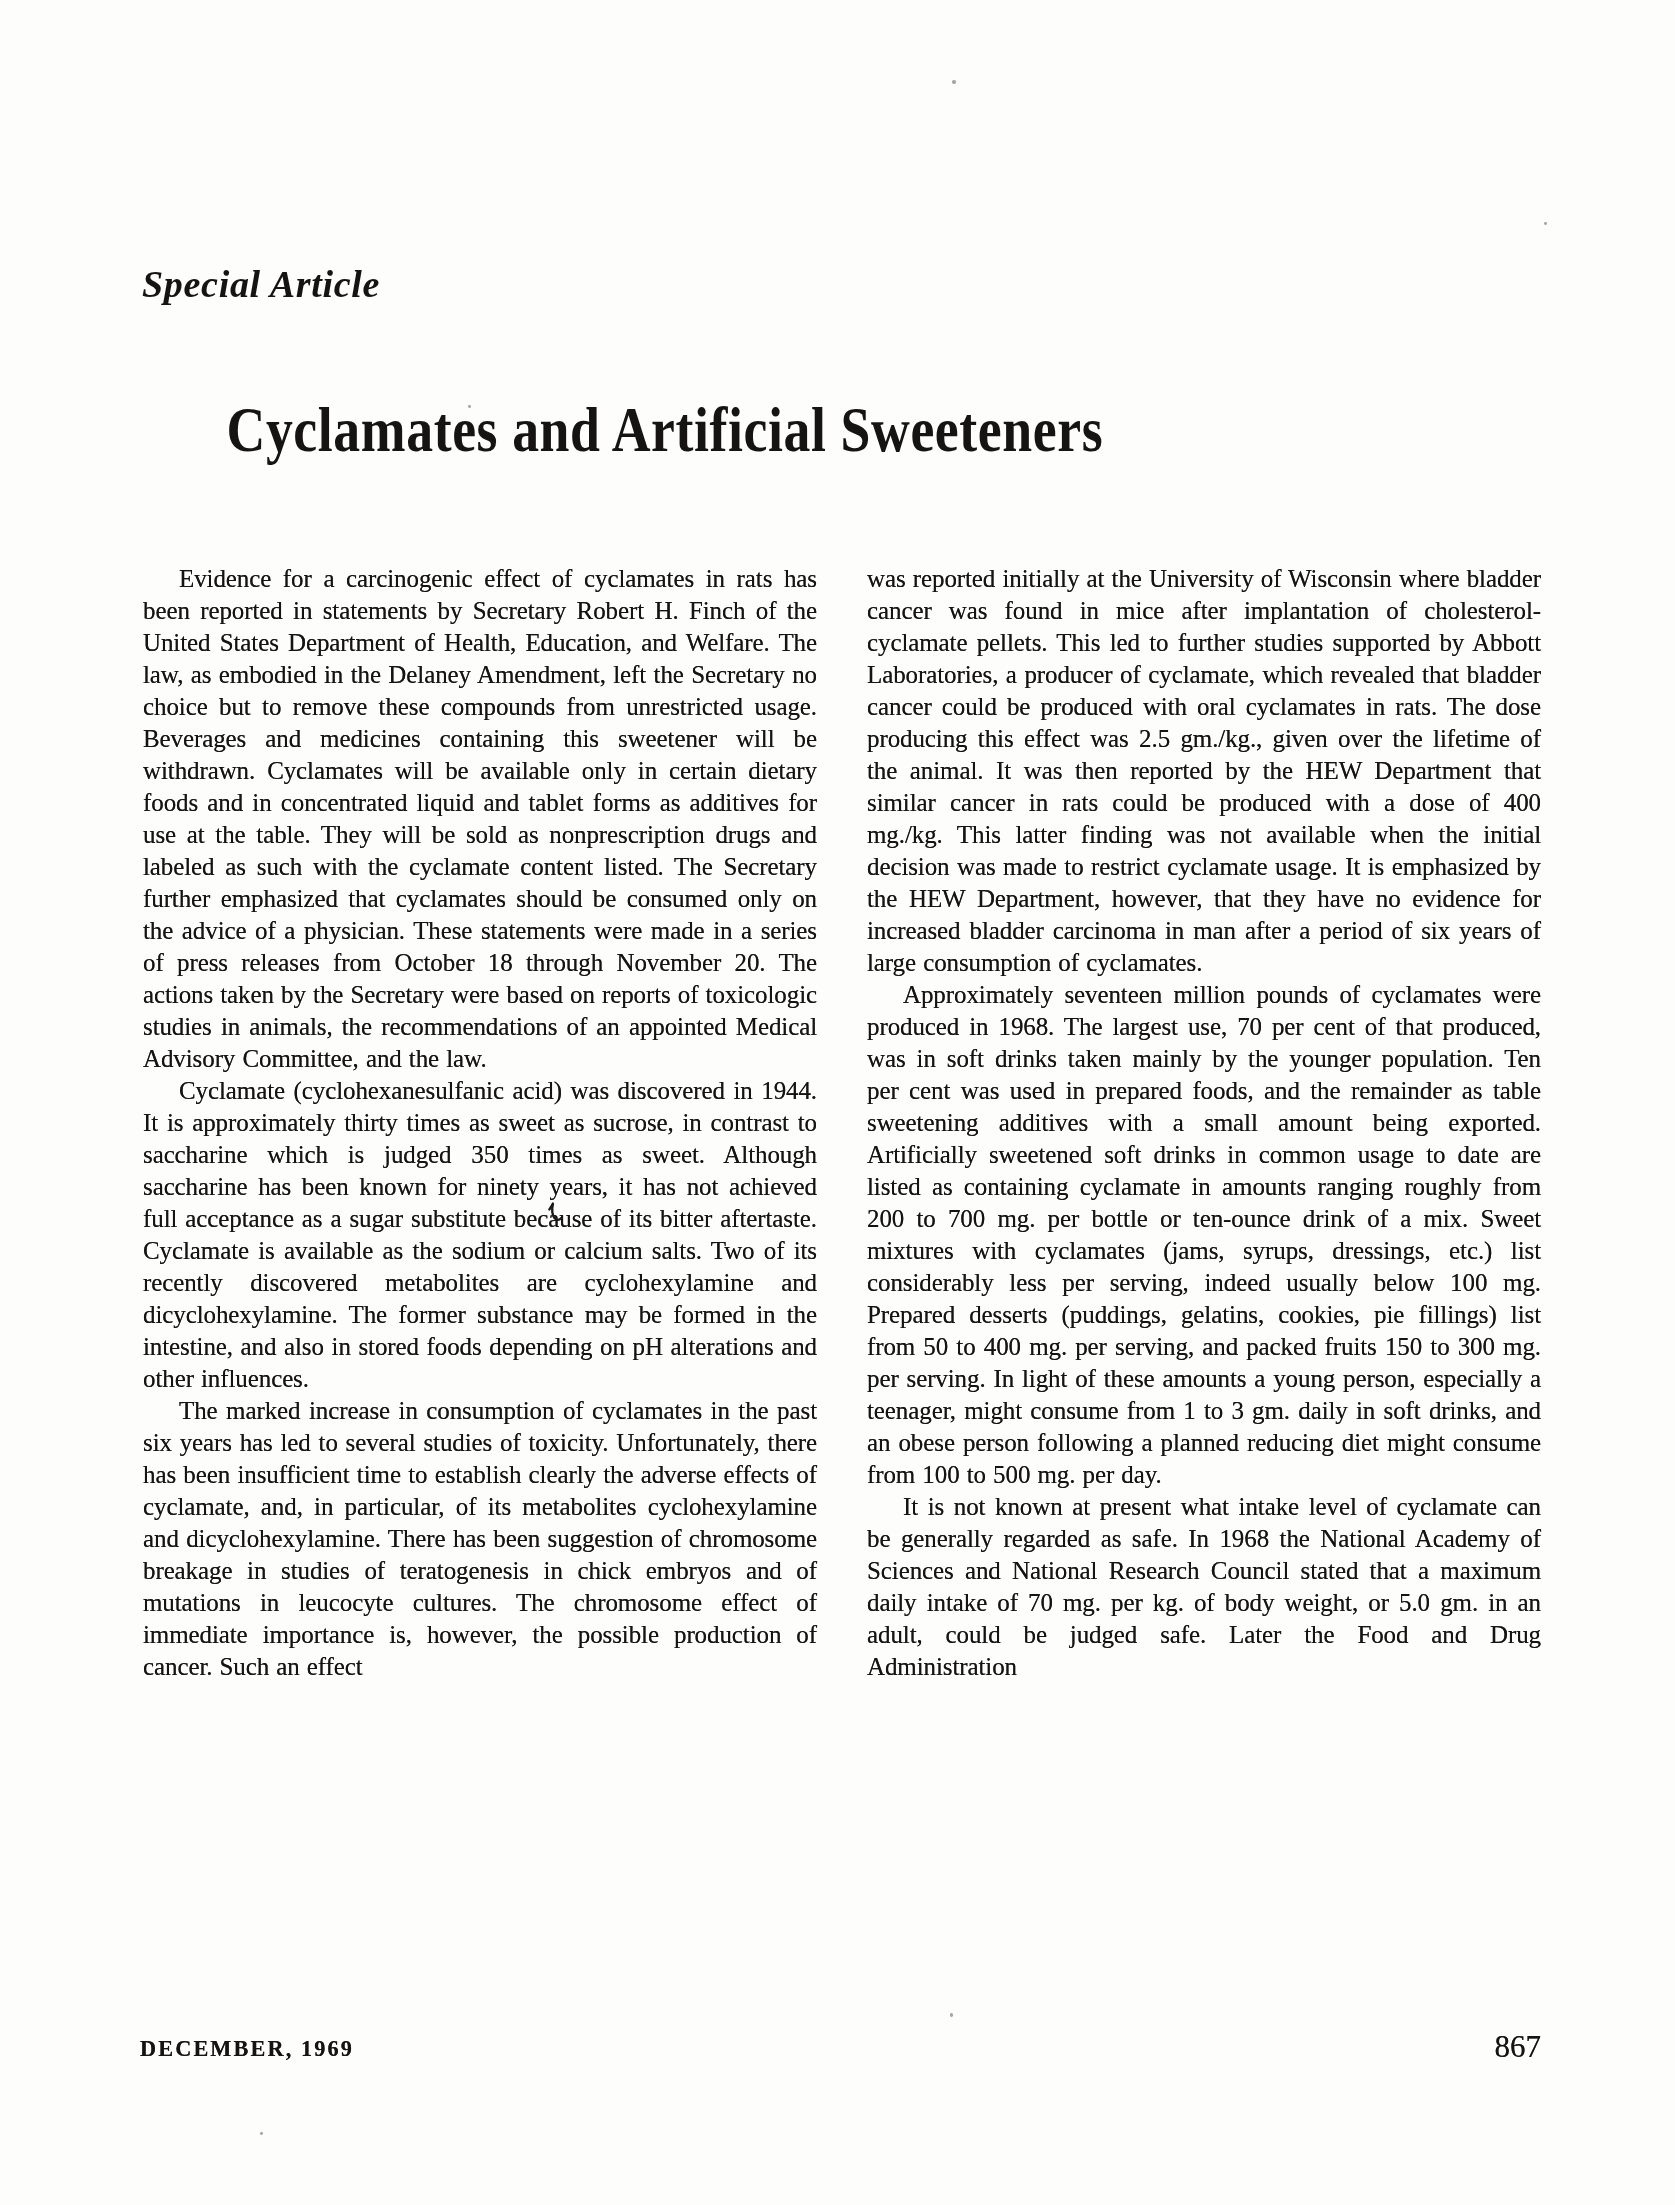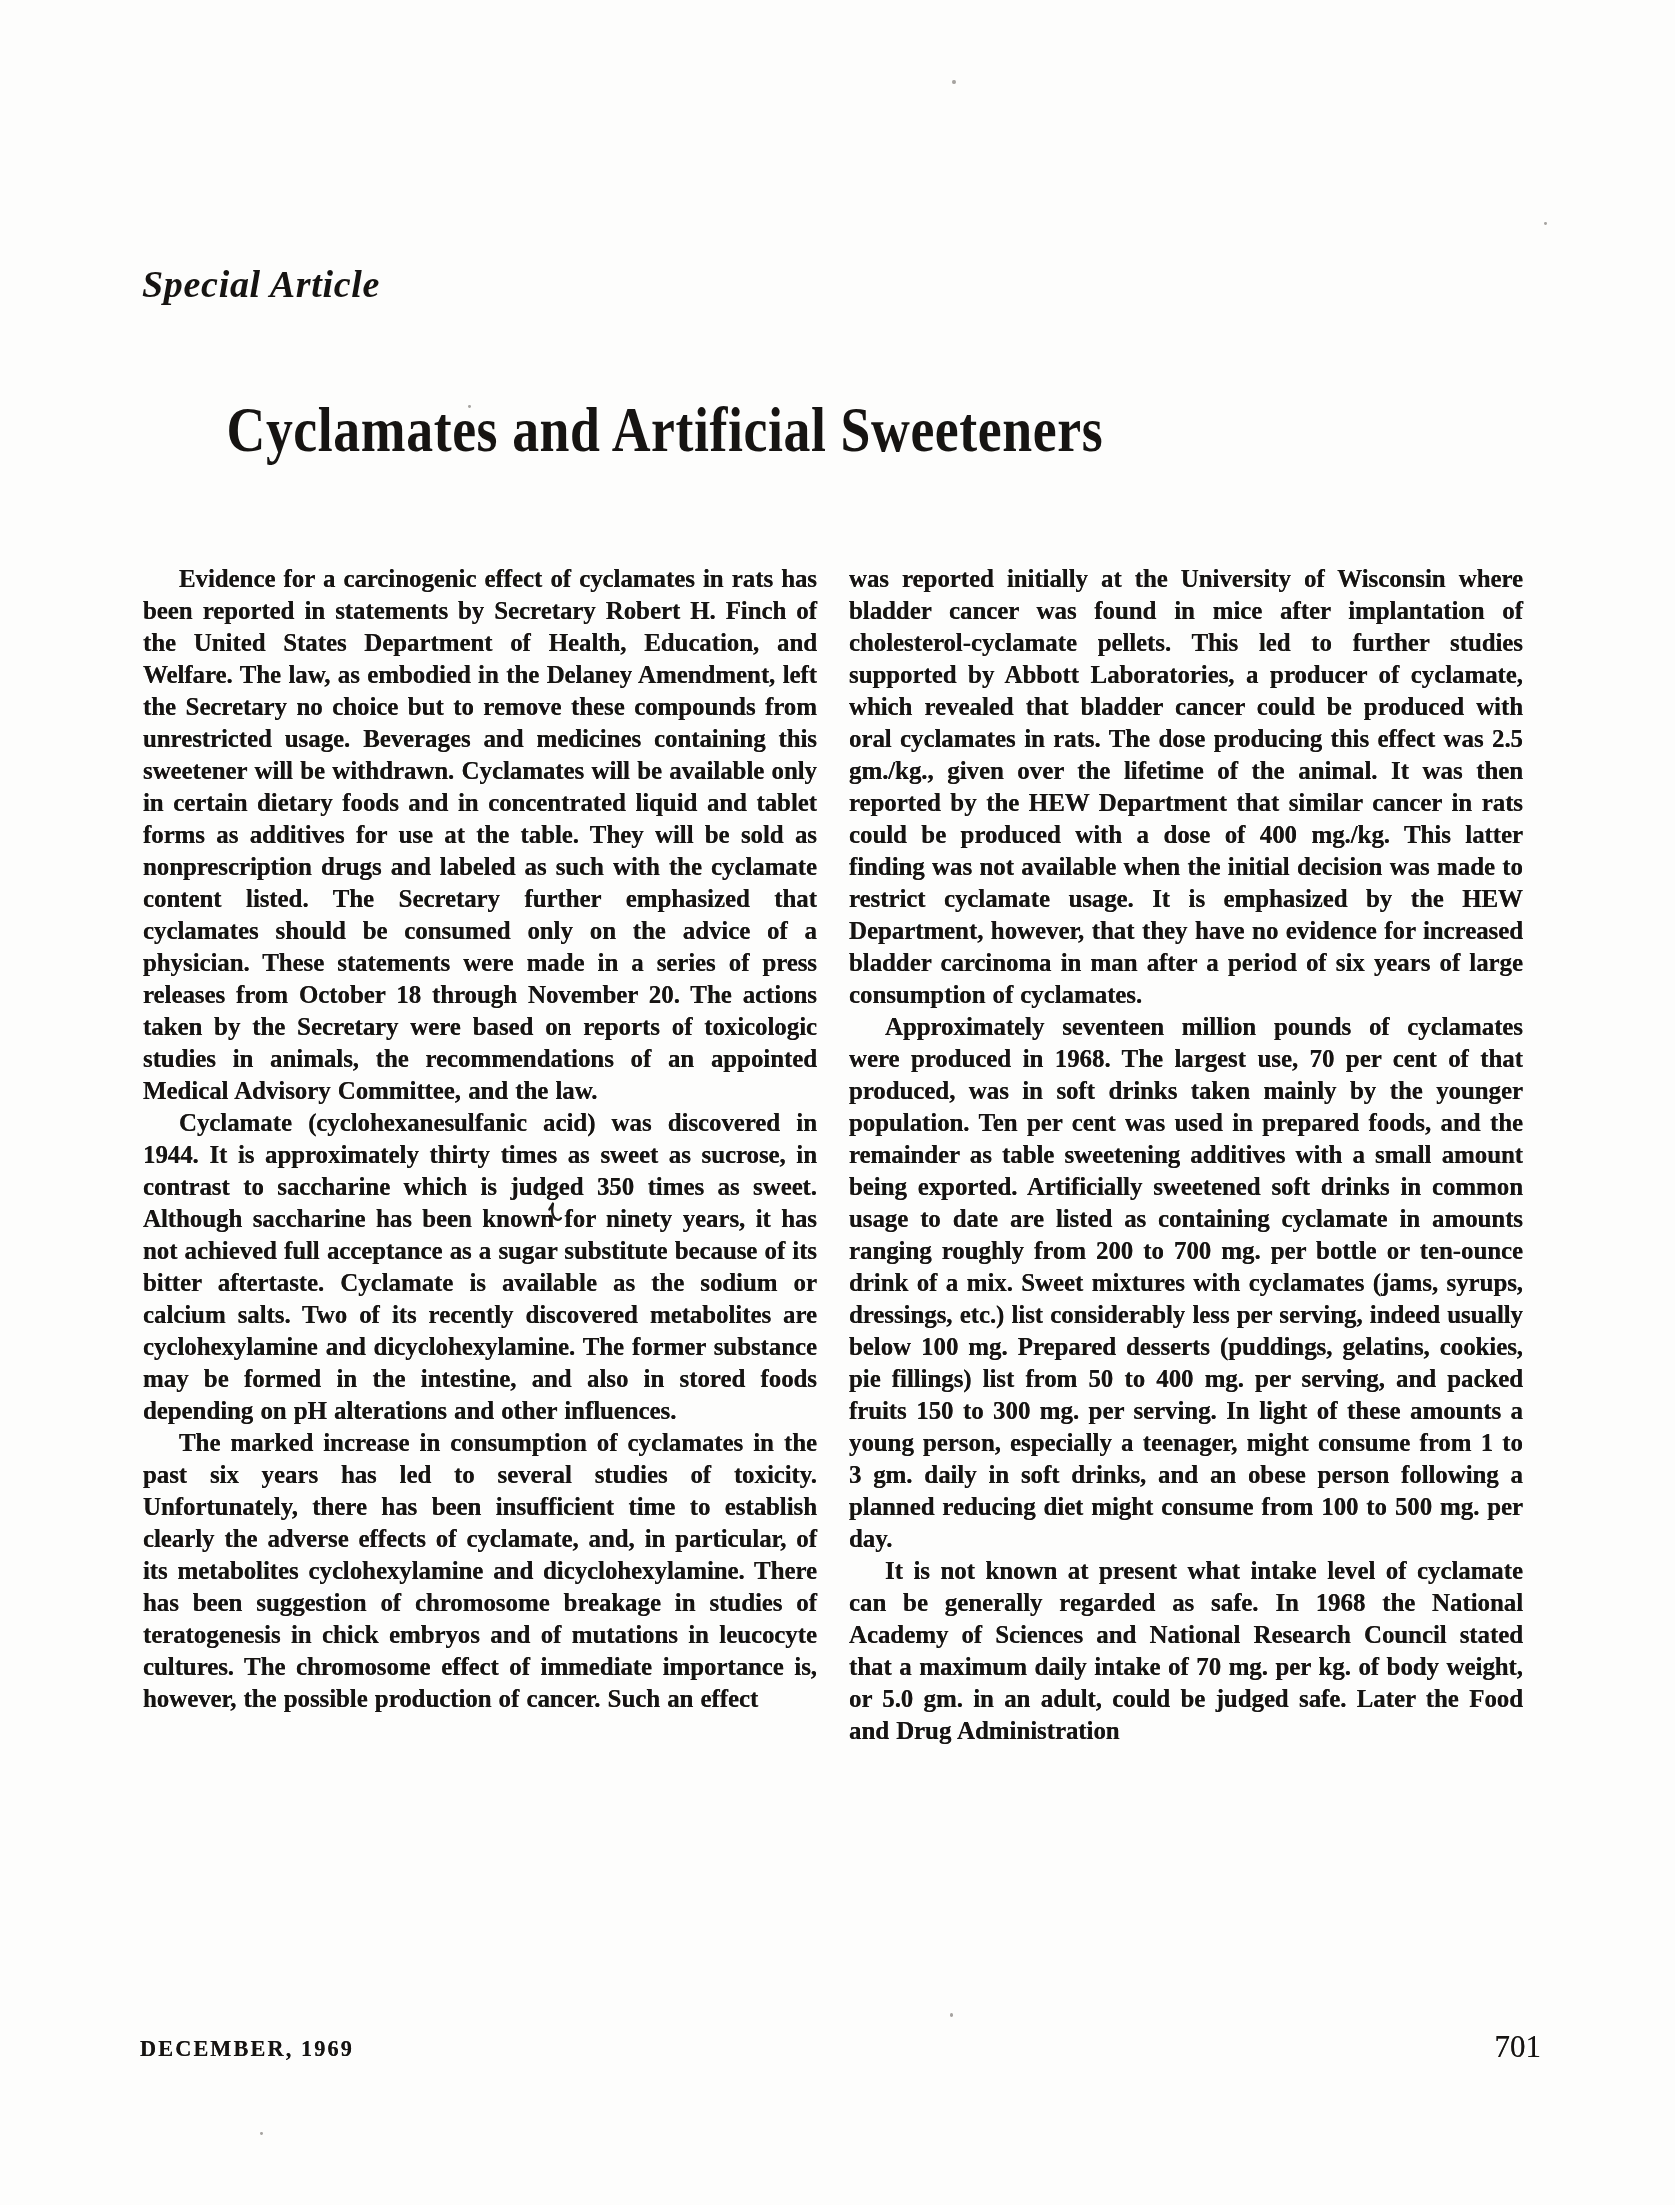--- a/index.html
+++ b/index.html
@@ -38,22 +38,21 @@
     display: inline-block;
     transform: scaleX(0.84);
     transform-origin: 50% 50%;
     letter-spacing: 0.7px;
   }
   .columns {
     position: absolute;
     left: 143px; top: 563px;
     width: 1398px;
     display: flex;
-    gap: 32px;
-    font-weight: bold;
+    gap: 50px;
   }
   .col {
     width: 674px;
     font-size: 25px;
     line-height: 32px;
     text-align: justify;
     letter-spacing: -0.1px;
     word-spacing: 1px;
     hyphens: auto;
     -webkit-hyphens: auto;
@@ -116,21 +115,21 @@
     </div>
   </div>
 
   <svg class="pen-mark" viewBox="0 0 34 40" aria-hidden="true">
     <path d="M14 4 L9 12" stroke="#1c1a18" stroke-width="3.4" fill="none" stroke-linecap="round"></path>
     <path d="M14 4 C12.5 11 12 18 16 24 C18.5 27.5 23 28 25.5 24.5" stroke="#1c1a18" stroke-width="3.4" fill="none" stroke-linecap="round"></path>
   </svg>
 
   <div class="footer-issue">DECEMBER, 1969</div>
 
-  <div class="footer-page">701</div>
+  <div class="footer-page">867</div>
 
   <div class="speck s1"></div>
   <div class="speck s2"></div>
   <div class="speck s3"></div>
   <div class="speck s4"></div>
   <div class="speck s5"></div>
 
 </div>
 
 

